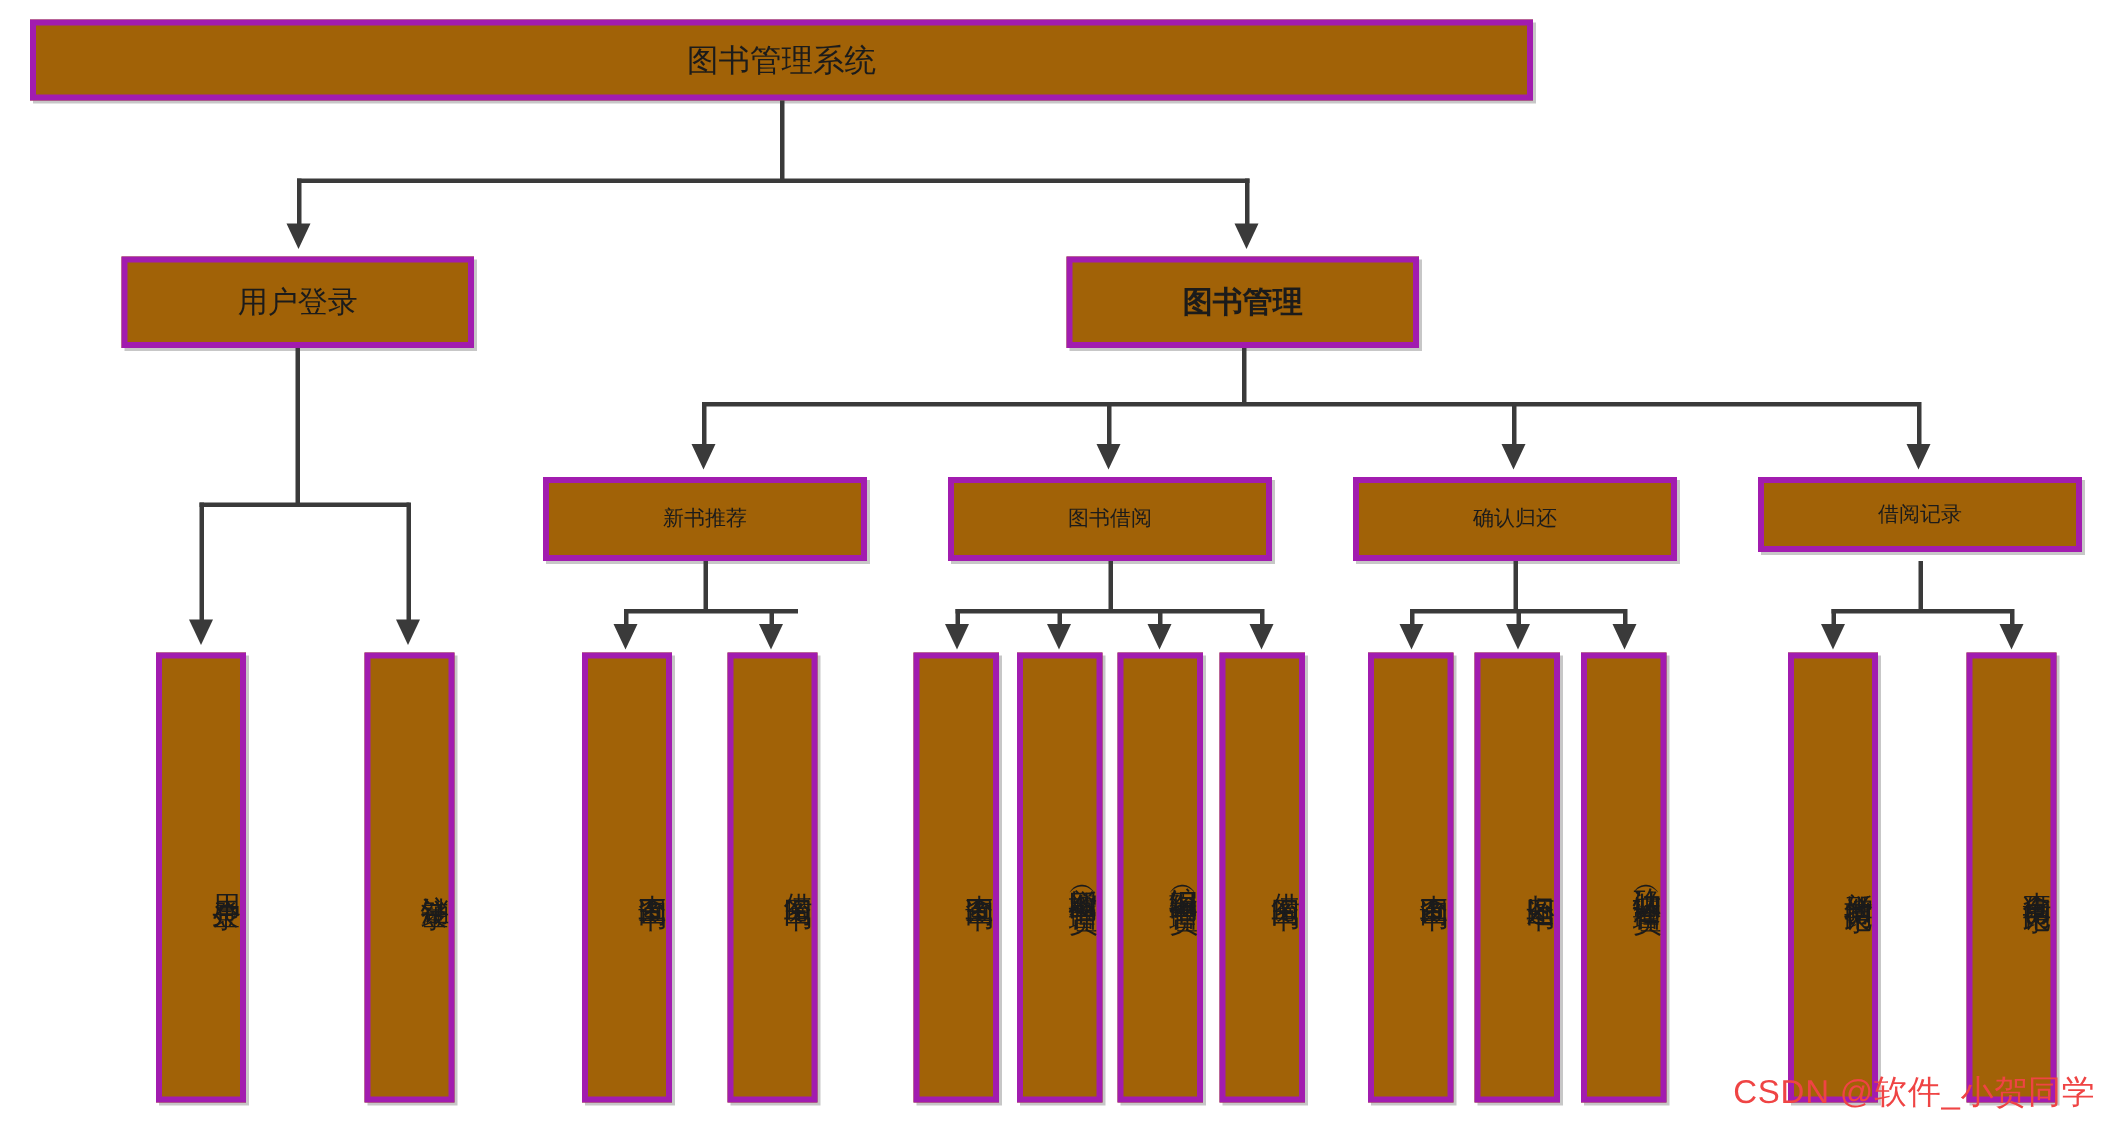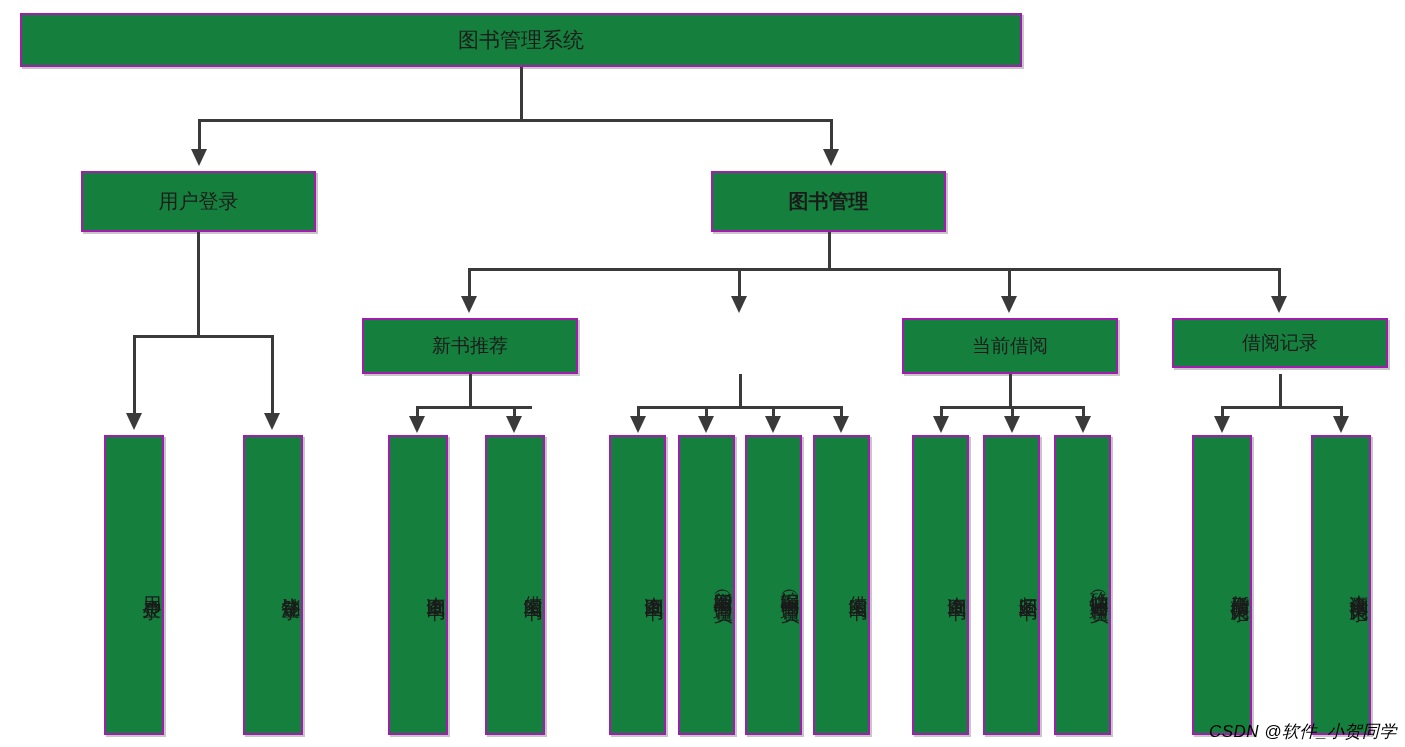--- a/index.html
+++ b/index.html
@@ -14,37 +14,37 @@
     position: relative;
     width: 1405px;
     height: 747px;
     background: #ffffff;
     overflow: hidden;
   }
   
   .node {
     position: absolute;
     box-sizing: border-box;
-    background: #15803d;
-    border: 2px solid #a21caf;
+    background: #a16207;
+    border: 4px solid #a21caf;
     box-shadow: 2px 2px 0 rgba(0,0,0,0.22);
     display: flex;
     align-items: center;
     justify-content: center;
     color: #1b1b1b;
     text-align: left;
   }
   .node.root {
     font-size: 21px;
   }
   .node.lvl1 {
     font-size: 20px;
   }
   .node.lvl2 {
-    font-size: 19px;
+    font-size: 14px;
   }
   
   .node.leaf {
     font-size: 19px;
     writing-mode: vertical-rl;
     text-orientation: upright;
     letter-spacing: 2px;
     line-height: 1.05;
     padding: 6px 0;
     align-items: flex-start;
@@ -68,25 +68,24 @@
     height: 0;
     border-left: 8px solid transparent;
     border-right: 8px solid transparent;
     border-top: 17px solid #3a3a3a;
   }
   
   #watermark {
     position: absolute;
     right: 8px;
     bottom: 4px;
-    font-size: 17px;
-    color: #000000;
+    font-size: 22px;
+    color: #ef4444;
     white-space: nowrap;
     letter-spacing: 0.5px;
-    font-style: italic;
   }
 </style>
 </head>
 <body>
 
 <div id="canvas">
 
   <div class="node root" style="left:20px; top:13px; width:1002px; height:54px;">
     <span class="lbl">图书管理系统</span>
   </div>
@@ -119,22 +118,25 @@
   <div class="vline" style="left:738px; top:268px; height:30px;"></div>
   <div class="arrow" style="left:731px; top:296px;"></div>
   <div class="vline" style="left:1008px; top:268px; height:30px;"></div>
   <div class="arrow" style="left:1001px; top:296px;"></div>
   <div class="vline" style="left:1278px; top:268px; height:30px;"></div>
   <div class="arrow" style="left:1271px; top:296px;"></div>
 
   <div class="node lvl2" style="left:362px; top:318px; width:216px; height:56px;">
     <span class="lbl">新书推荐</span>
   </div>
+  <div class="node lvl2" style="left:632px; top:318px; width:216px; height:56px;">
+    <span class="lbl">图书借阅</span>
+  </div>
   <div class="node lvl2" style="left:902px; top:318px; width:216px; height:56px;">
-    <span class="lbl">当前借阅</span>
+    <span class="lbl">确认归还</span>
   </div>
   <div class="node lvl2" style="left:1172px; top:318px; width:216px; height:50px;">
     <span class="lbl">借阅记录</span>
   </div>
 
   <div class="vline" style="left:469px; top:374px; height:34px;"></div>
   <div class="hline" style="left:416px; top:406px; width:116px;"></div>
   <div class="vline" style="left:416px; top:406px; height:12px;"></div>
   <div class="arrow" style="left:409px; top:416px;"></div>
   <div class="vline" style="left:513px; top:406px; height:12px;"></div>

